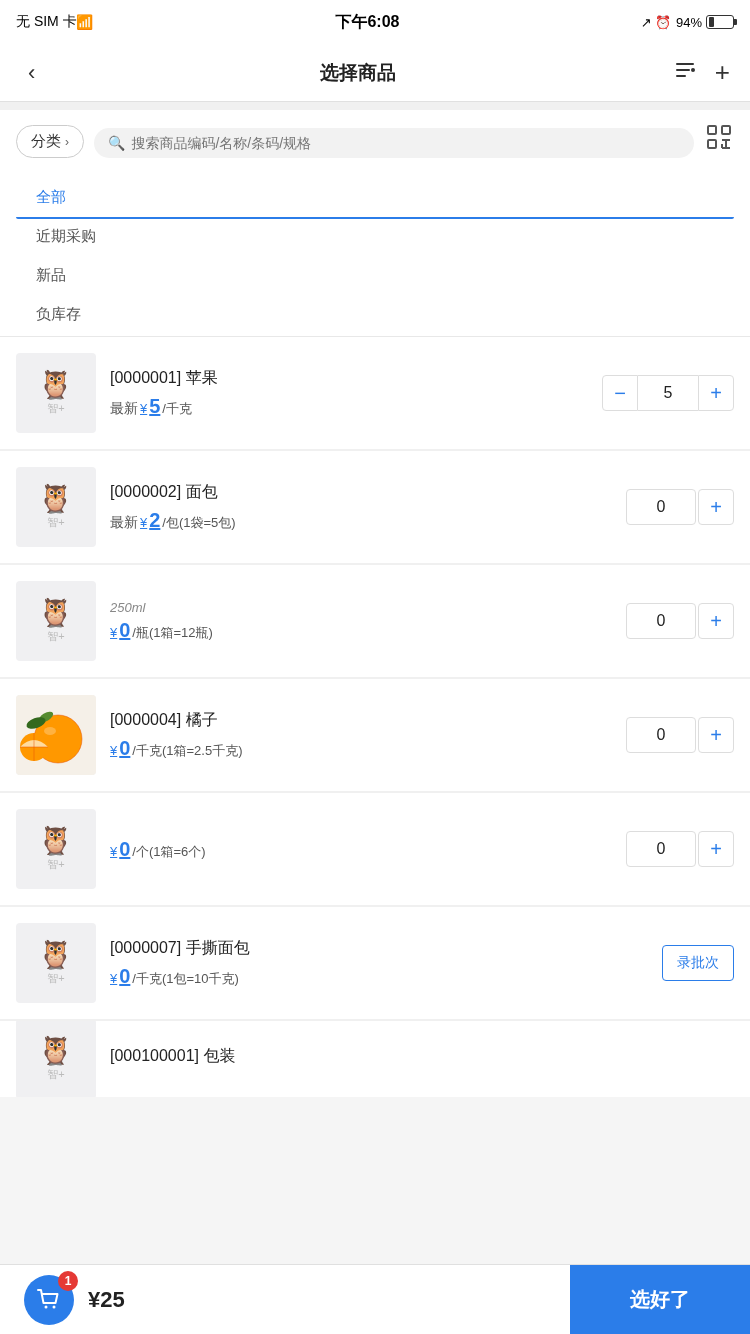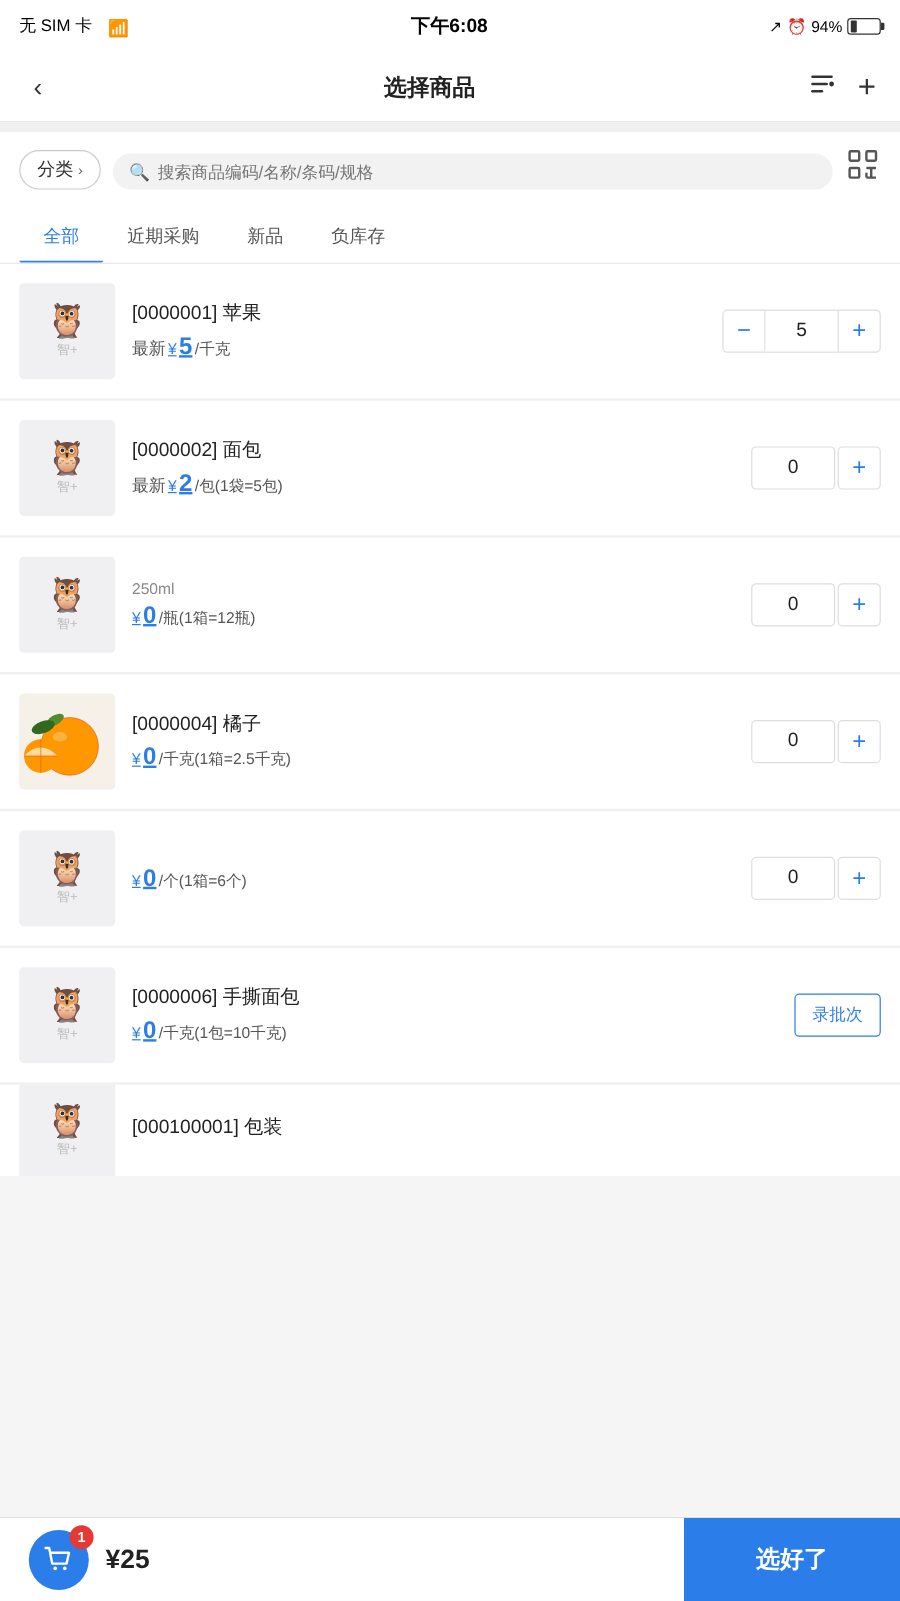--- a/index.html
+++ b/index.html
@@ -16,21 +16,21 @@
     .status-bar {
       background: #fff;
       height: 44px;
       display: flex;
       align-items: center;
       justify-content: space-between;
       padding: 0 16px;
       font-size: 15px;
       font-weight: 500;
     }
-    .status-left { display: flex; align-items: flex-end; gap: 14px; font-size: 14px; }
+    .status-left { display: flex; align-items: center; gap: 0; font-size: 14px; }
     .status-center { font-size: 16px; font-weight: 600; }
     .status-right { display: flex; align-items: center; gap: 4px; font-size: 13px; }
     .battery-bar {
       display: inline-flex; align-items: center; gap: 1px;
       border: 1.5px solid #333; border-radius: 3px; padding: 1px 2px;
       height: 14px; width: 28px; position: relative;
     }
     .battery-fill {
       background: #333; height: 100%; border-radius: 1px; width: 22%;
     }
@@ -111,20 +111,21 @@
       padding: 2px;
     }
 
     
     .tab-bar {
       background: #fff;
       padding: 10px 16px 0;
       display: flex;
       gap: 0;
       border-bottom: 1px solid #e8e8e8;
+      flex-direction: column;
     }
     .tab-item {
       padding: 8px 20px 10px;
       font-size: 15px;
       color: #555;
       cursor: pointer;
       border-bottom: 2.5px solid transparent;
       white-space: nowrap;
     }
     .tab-item.active {
@@ -187,20 +188,21 @@
     .product-name {
       font-size: 16px;
       color: #222;
       font-weight: 500;
       margin-bottom: 6px;
     }
     .product-spec {
       font-size: 13px;
       color: #888;
       margin-bottom: 4px;
+      font-style: italic;
     }
     .product-price {
       font-size: 14px;
       color: #555;
       display: flex;
       align-items: baseline;
       gap: 2px;
     }
     .price-label { color: #555; }
     .price-yen { color: #2b7de9; font-size: 13px; text-decoration: underline; }
@@ -493,21 +495,21 @@
   </div>
 
   <div class="product-item">
     <div class="product-thumb">
       <div class="thumb-placeholder">
         <span class="owl-icon">🦉</span>
         <span class="owl-text">智+</span>
       </div>
     </div>
     <div class="product-info">
-      <div class="product-name">[0000006] 手撕面包</div>
+      <div class="product-name">[0000007] 手撕面包</div>
       <div class="product-price">
         <span class="price-yen">¥</span>
         <span class="price-num">0</span>
         <span class="price-unit">/千克(1包=10千克)</span>
       </div>
     </div>
     <div class="product-qty">
       <button class="record-batch-btn">录批次</button>
     </div>
   </div>

